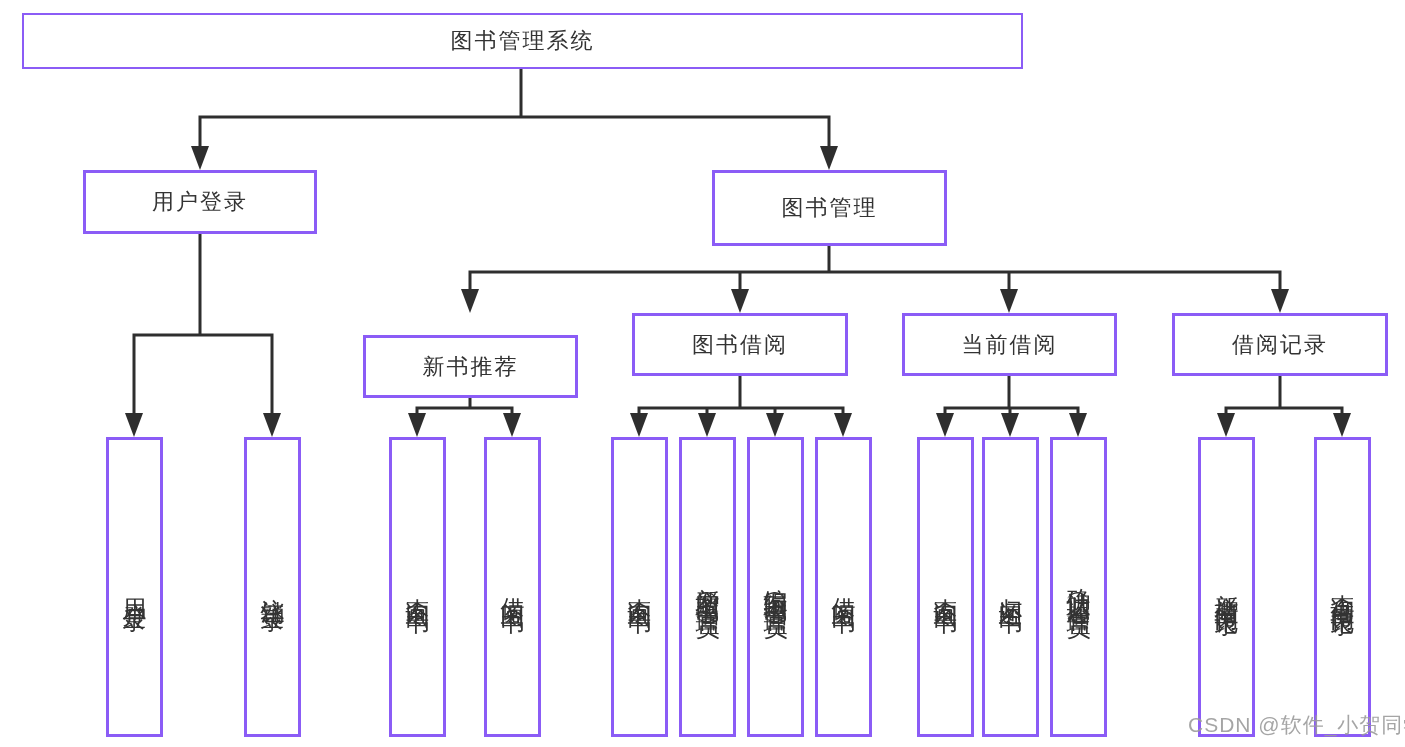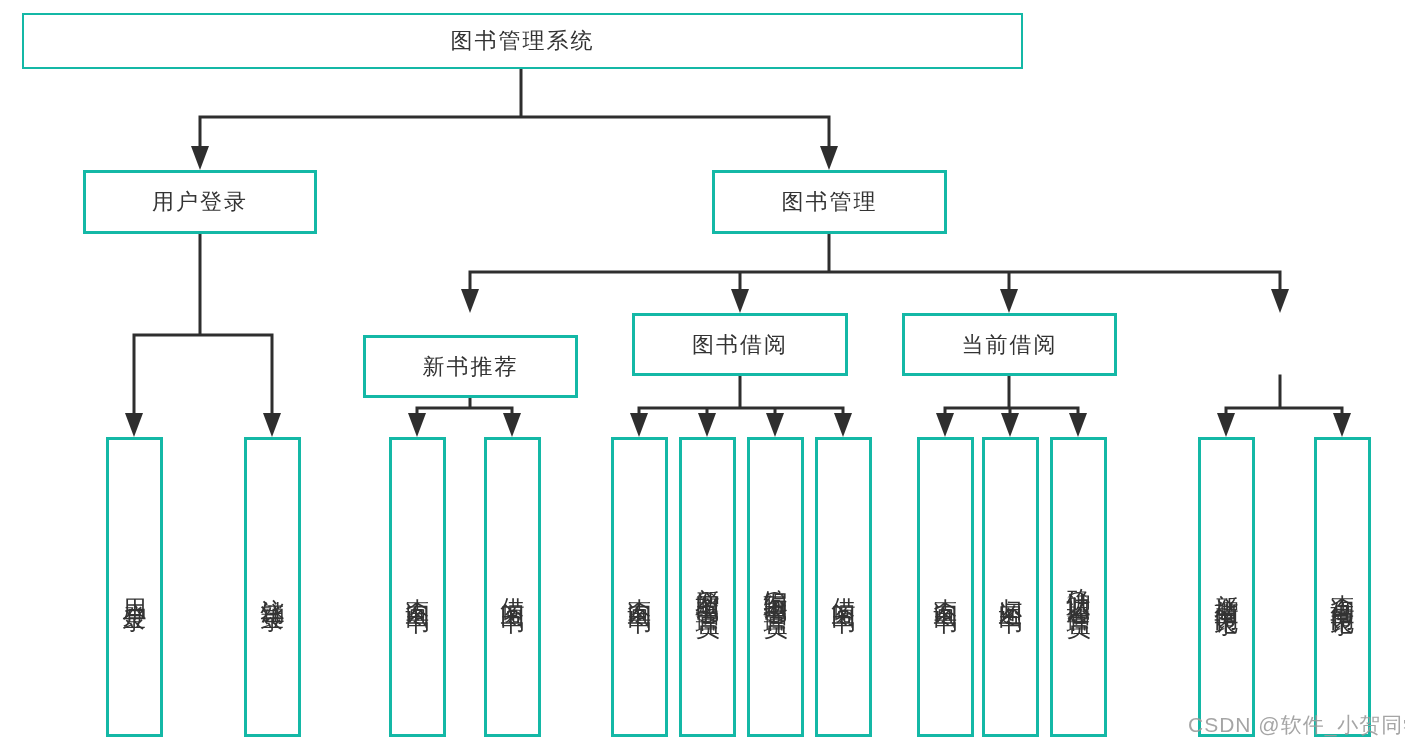--- a/index.html
+++ b/index.html
@@ -13,21 +13,21 @@
   }
   .wires {
     position: absolute;
     left: 0; top: 0;
     width: 1405px; height: 747px;
   }
   .box {
     position: absolute;
     box-sizing: border-box;
     background: #ffffff;
-    border: 3px solid #14b8a6;
+    border: 3px solid #8b5cf6;
     display: flex;
     align-items: center;
     justify-content: center;
     color: #333333;
   }
   .box.root { border-width: 2px; }
   .h-label {
     font-size: 22px;
     letter-spacing: 2px;
     white-space: nowrap;
@@ -91,32 +91,35 @@
     </g>
   </svg>
 
   <div class="box root" style="left:22px; top:13px; width:1001px; height:56px;">
     <span class="h-label">图书管理系统</span>
   </div>
 
   <div class="box" style="left:83px; top:170px; width:234px; height:64px;">
     <span class="h-label">用户登录</span>
   </div>
-  <div class="box" style="left:712px; top:170px; width:235px; height:64px;font-family:Liberation Serif, serif;">
+  <div class="box" style="left:712px; top:170px; width:235px; height:76px;font-family:Liberation Serif, serif;">
     <span class="h-label">图书管理</span>
   </div>
 
   <div class="box" style="left:363px; top:313px; width:215px; height:63px;margin-top:22px;">
     <span class="h-label">新书推荐</span>
   </div>
   <div class="box" style="left:902px; top:313px; width:215px; height:63px;">
     <span class="h-label">当前借阅</span>
   </div>
   <div class="box" style="left:632px; top:313px; width:216px; height:63px;">
     <span class="h-label">图书借阅</span>
+  </div>
+  <div class="box" style="left:1172px; top:313px; width:216px; height:63px;">
+    <span class="h-label">借阅记录</span>
   </div>
 
   <div class="box leaf" style="left:106px;">
     <span class="v-label">用户登录</span>
   </div>
   <div class="box leaf" style="left:244px;">
     <span class="v-label">注销登录</span>
   </div>
 
   <div class="box leaf" style="left:389px;">

